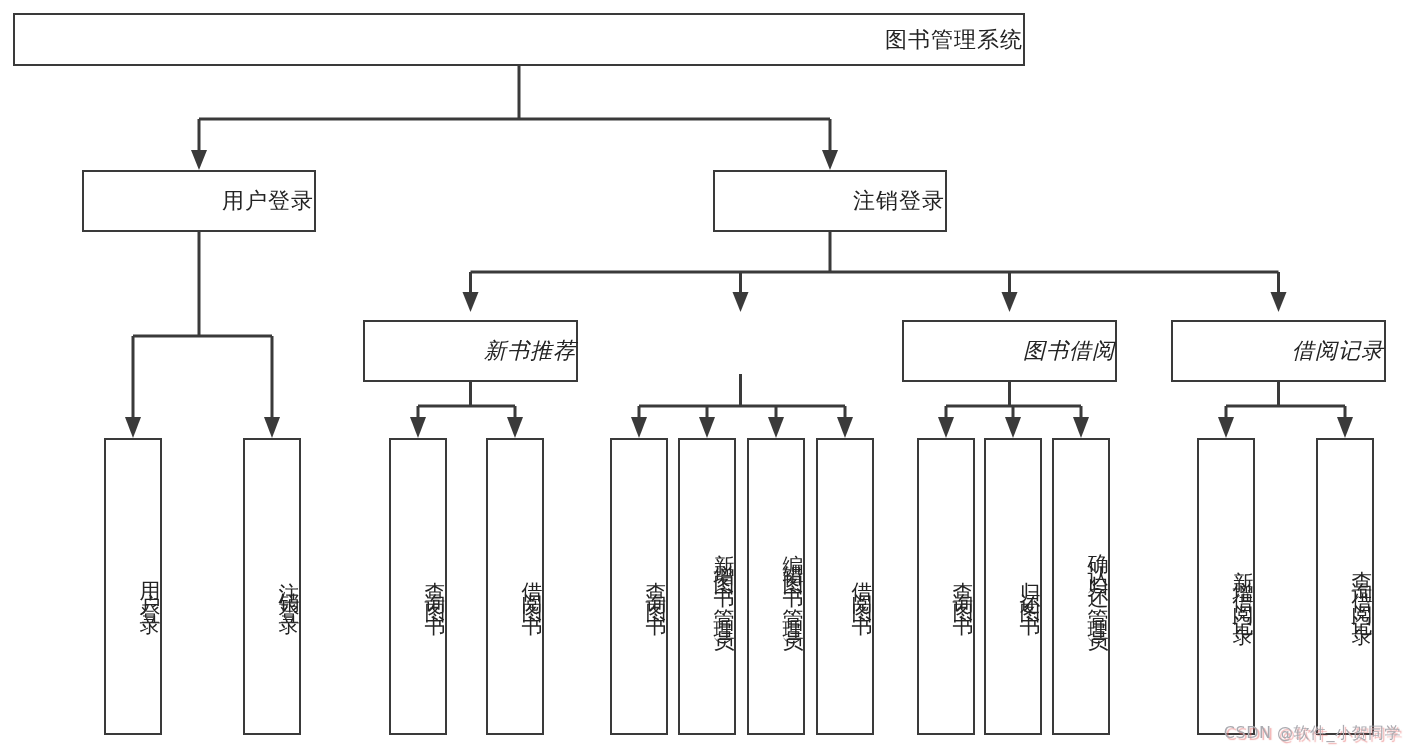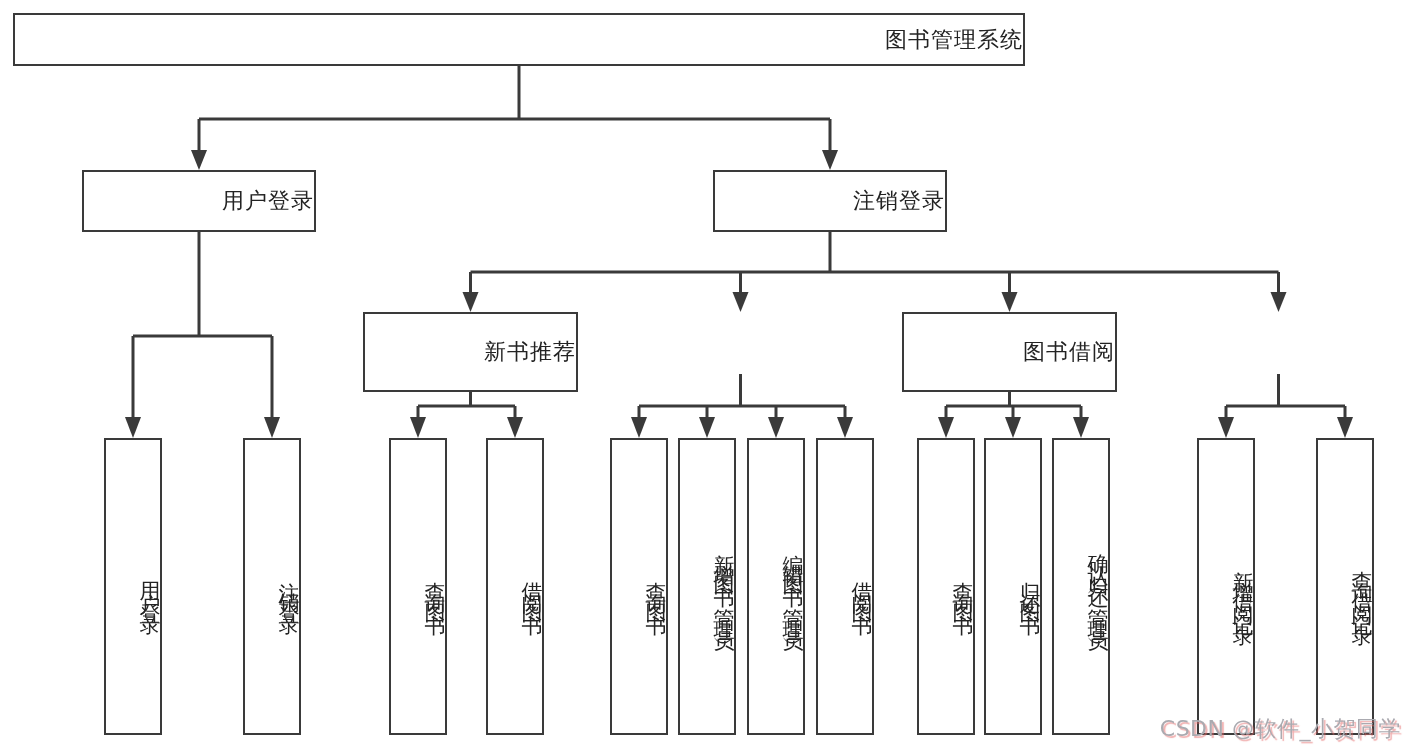--- a/index.html
+++ b/index.html
@@ -9,29 +9,29 @@
     font-family:"DejaVu Sans","Liberation Sans",sans-serif;color:#222222;
   }
   #connectors{position:absolute;left:0;top:0;width:1405px;height:747px;pointer-events:none;}
   .node{
     position:absolute;box-sizing:border-box;border:2.5px solid #3a3a3a;background:#ffffff;
     display:flex;align-items:center;justify-content:flex-end;
   }
   .node .lbl{font-size:22px;letter-spacing:1px;white-space:nowrap;color:#232323;}
   .root{left:13px;top:13px;width:1012px;height:53px;}
   .lvl2{top:170px;height:62px;}
-  .lvl3{top:312px;height:80px;width:215px;}
+  .lvl3{top:320px;height:62px;width:215px;font-style:italic;}
   .leaf{top:438px;height:297px;width:58px;}
   .leaf .vlbl{
     writing-mode:vertical-rl;text-orientation:mixed;
     font-size:21px;letter-spacing:11px;line-height:1;color:#232323;white-space:nowrap;
   }
   #watermark{
     position:absolute;right:4px;bottom:3px;z-index:5;
-    font-size:22px;letter-spacing:0.5px;color:#aaaab0;
+    font-size:16px;letter-spacing:0.5px;color:#aaaab0;
     text-shadow:2px 2px 1px rgba(230,110,110,0.55);
     white-space:nowrap;
   }
 </style>
 </head>
 <body>
 
 <div id="canvas">
 
   <svg id="connectors" viewBox="0 0 1405 747" xmlns="http://www.w3.org/2000/svg">
@@ -98,20 +98,23 @@
   <div class="node lvl2" style="left:713px;width:234px;">
     <span class="lbl">注销登录</span>
   </div>
 
   <div class="node lvl3" style="left:363px;">
     <span class="lbl">新书推荐</span>
   </div>
   <div class="node lvl3" style="left:902px;">
     <span class="lbl">图书借阅</span>
   </div>
+  <div class="node lvl3" style="left:1171px;">
+    <span class="lbl">借阅记录</span>
+  </div>
 
   <div class="node leaf" style="left:104px;">
     <span class="vlbl">用户登录</span>
   </div>
   <div class="node leaf" style="left:243px;">
     <span class="vlbl">注销登录</span>
   </div>
 
   <div class="node leaf" style="left:389px;">
     <span class="vlbl">查询图书</span>

